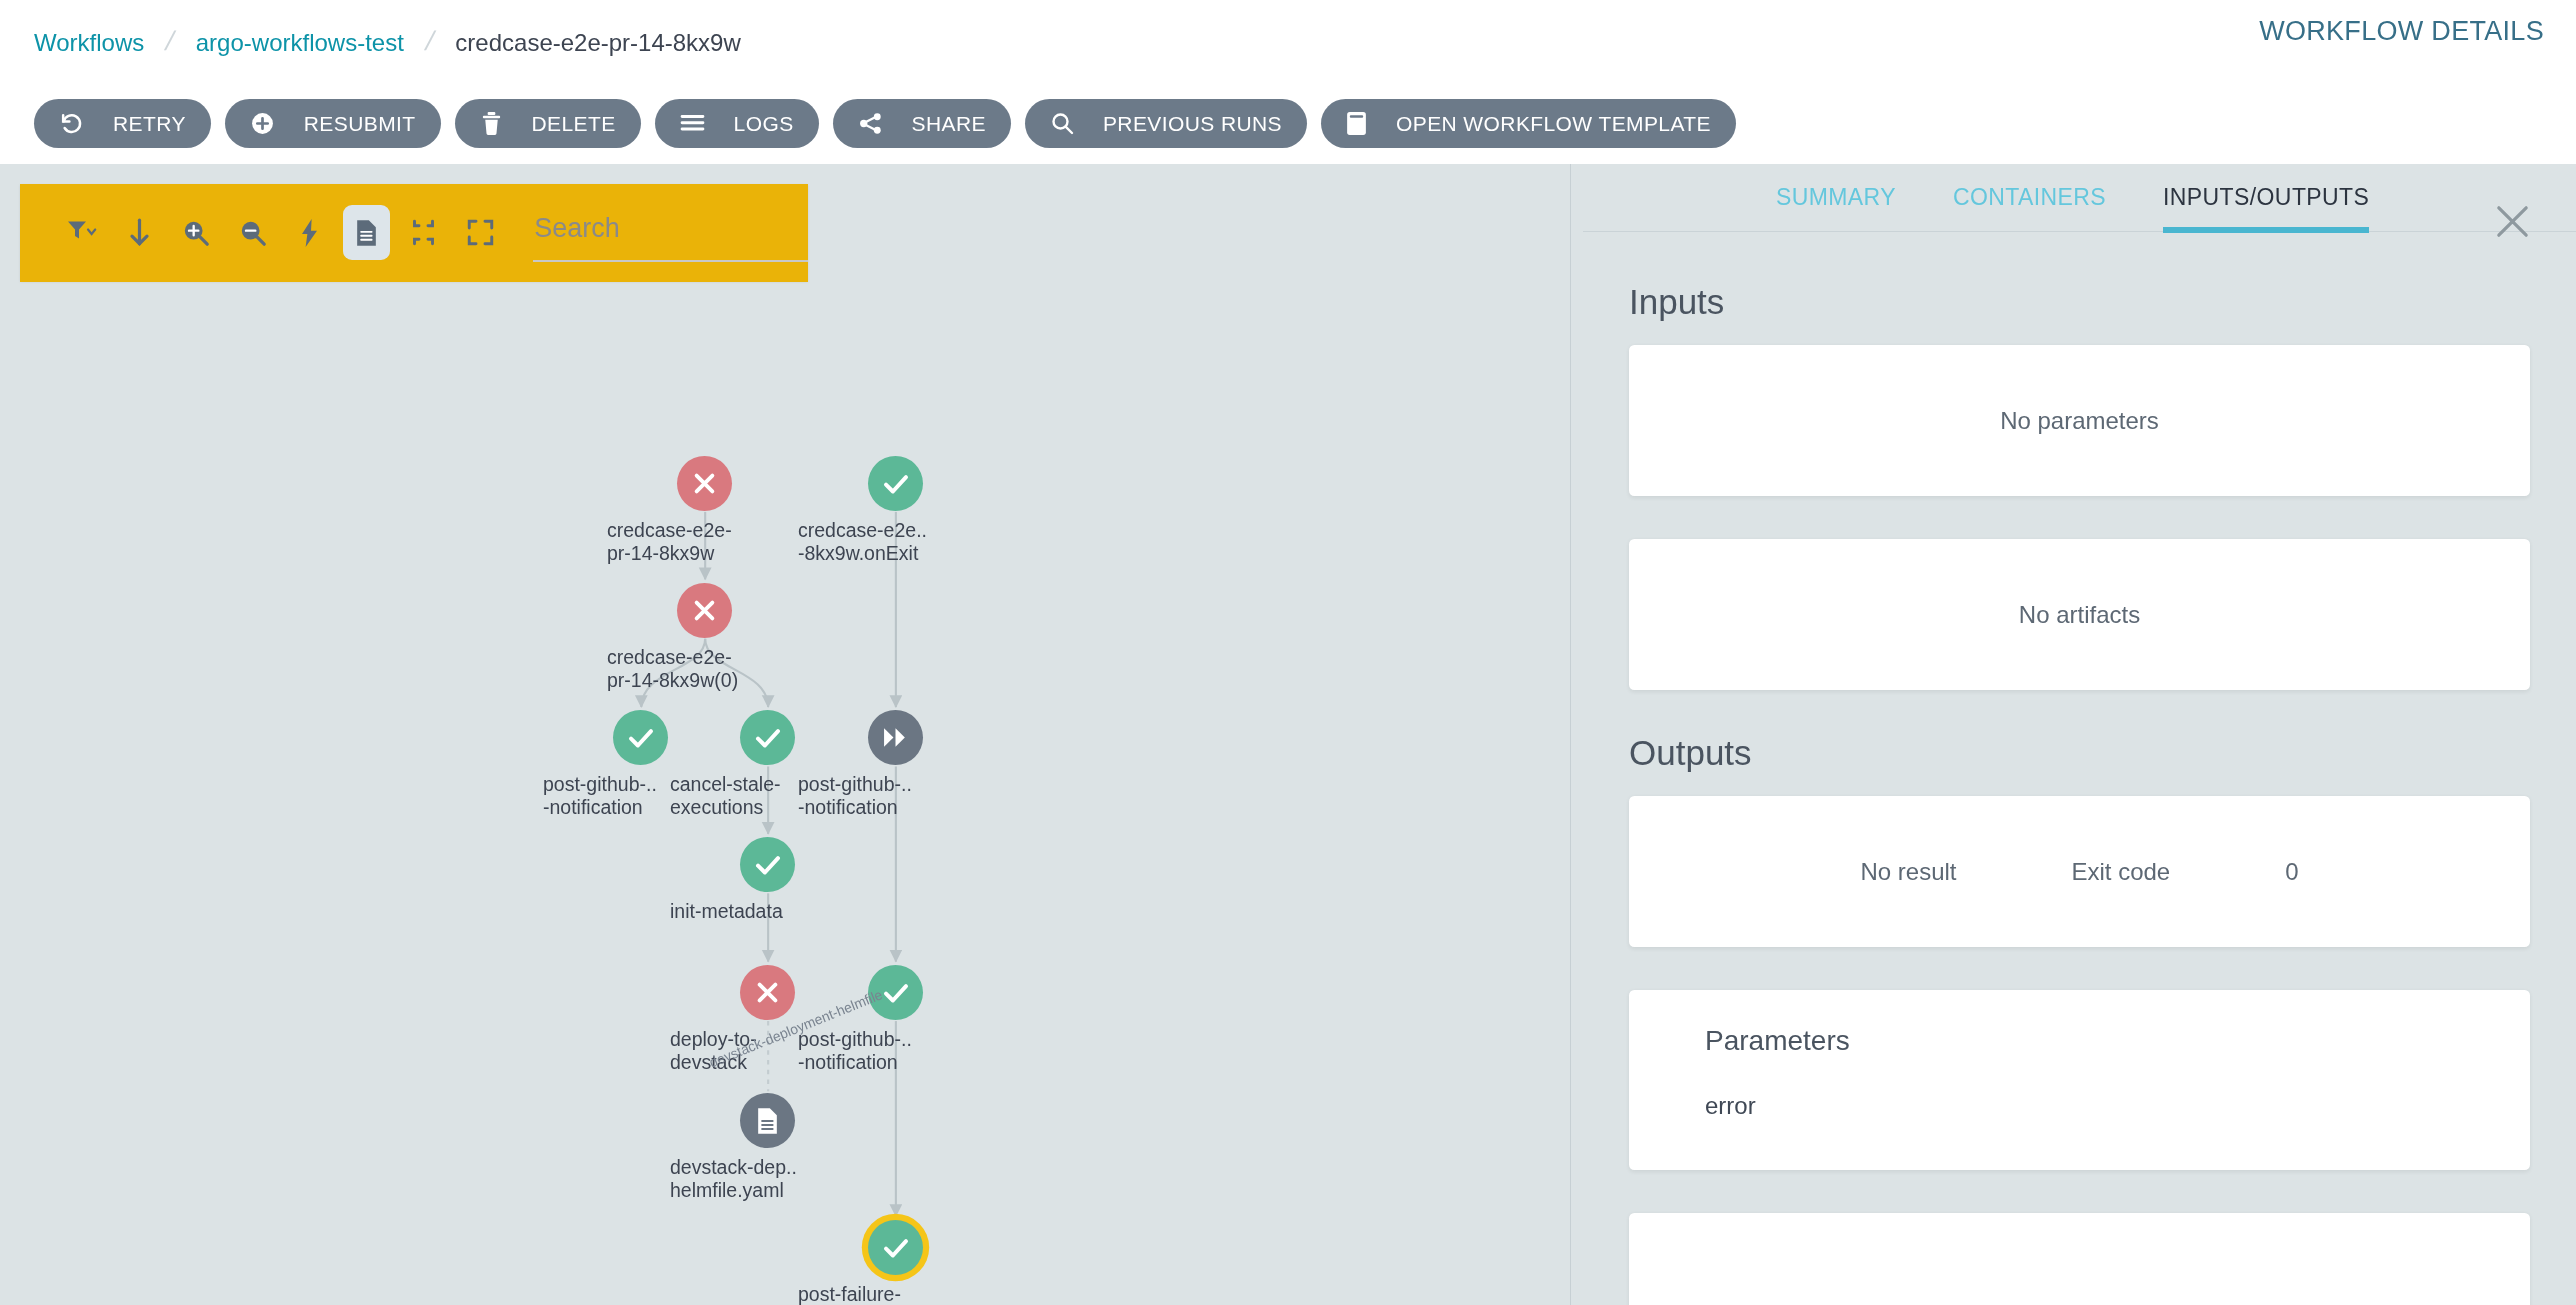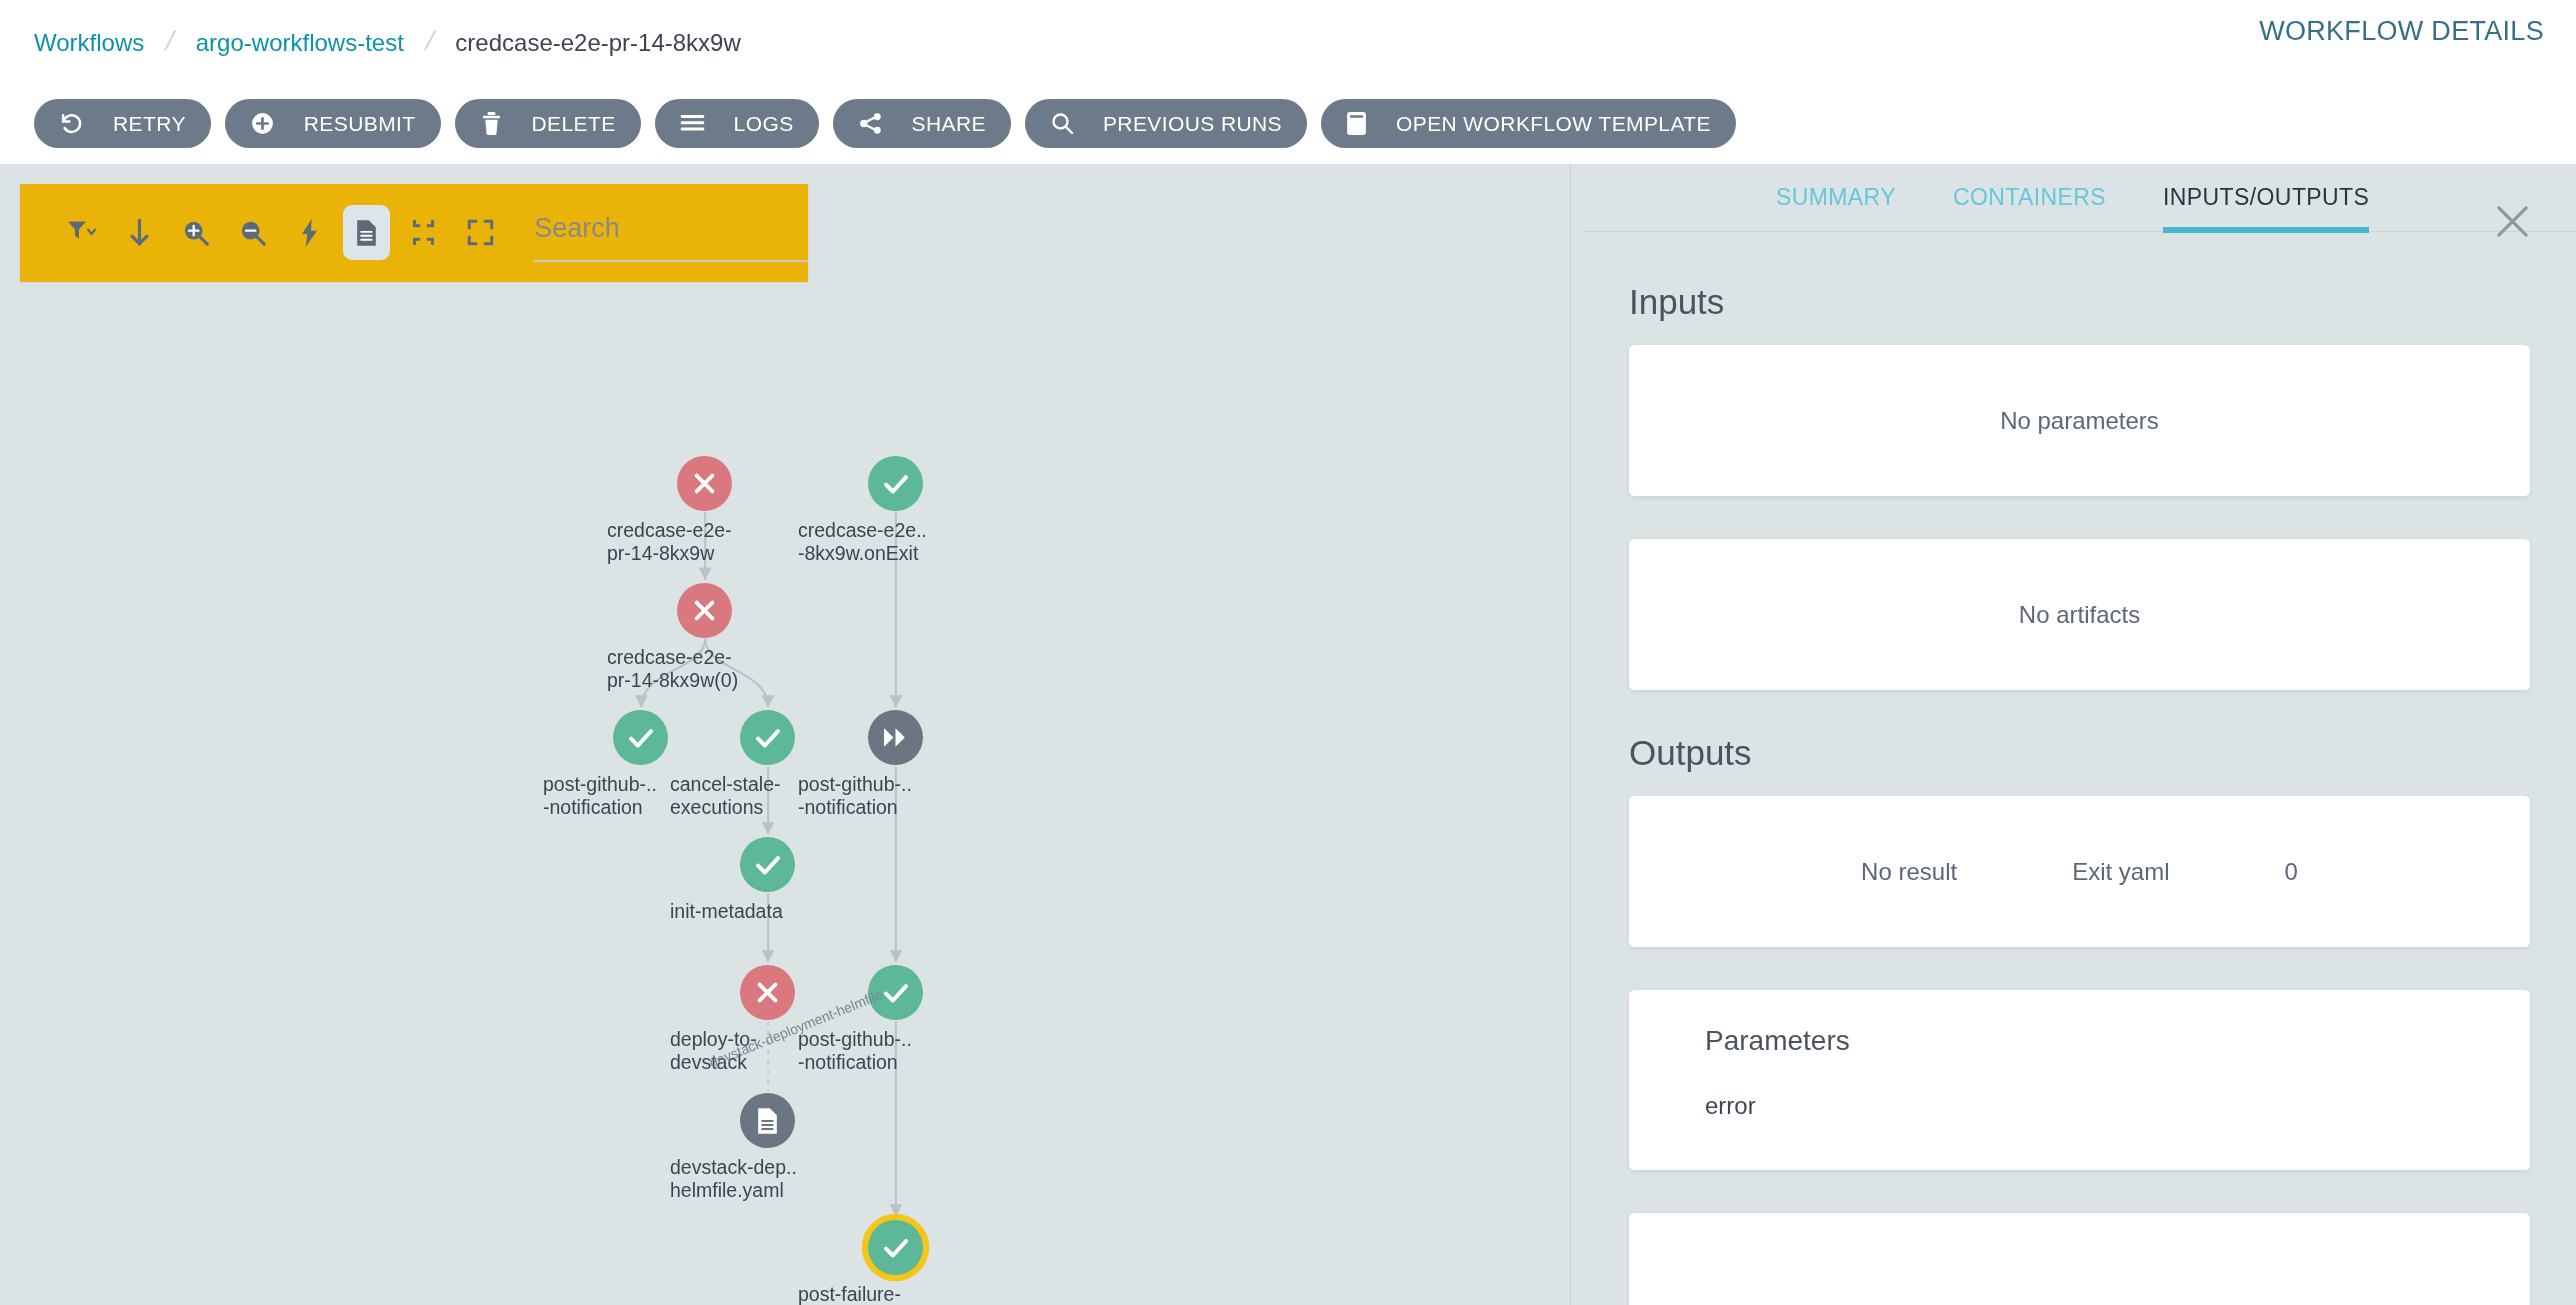--- a/index.html
+++ b/index.html
@@ -463,21 +463,21 @@
 
       <div class="card">
         <div class="card-centered">No artifacts</div>
       </div>
 
       <div class="section-title">Outputs</div>
 
       <div class="card">
         <div class="card-row">
           <span>No result</span>
-          <span>Exit yaml</span>
+          <span>Exit code</span>
           <span>0</span>
         </div>
       </div>
 
       <div class="card card-params">
         <h3>Parameters</h3>
         <div class="pkey">error</div>
       </div>
 
       <div class="card card-stub"></div>

